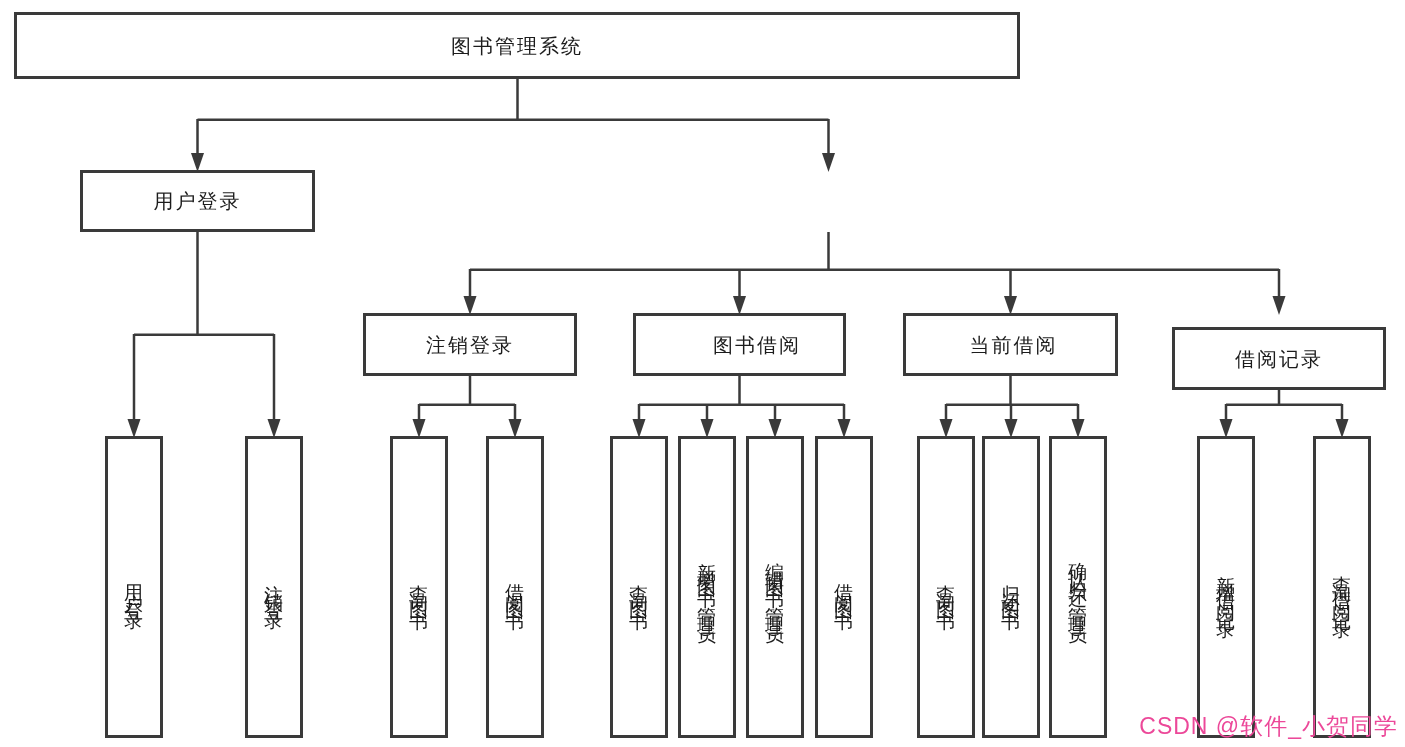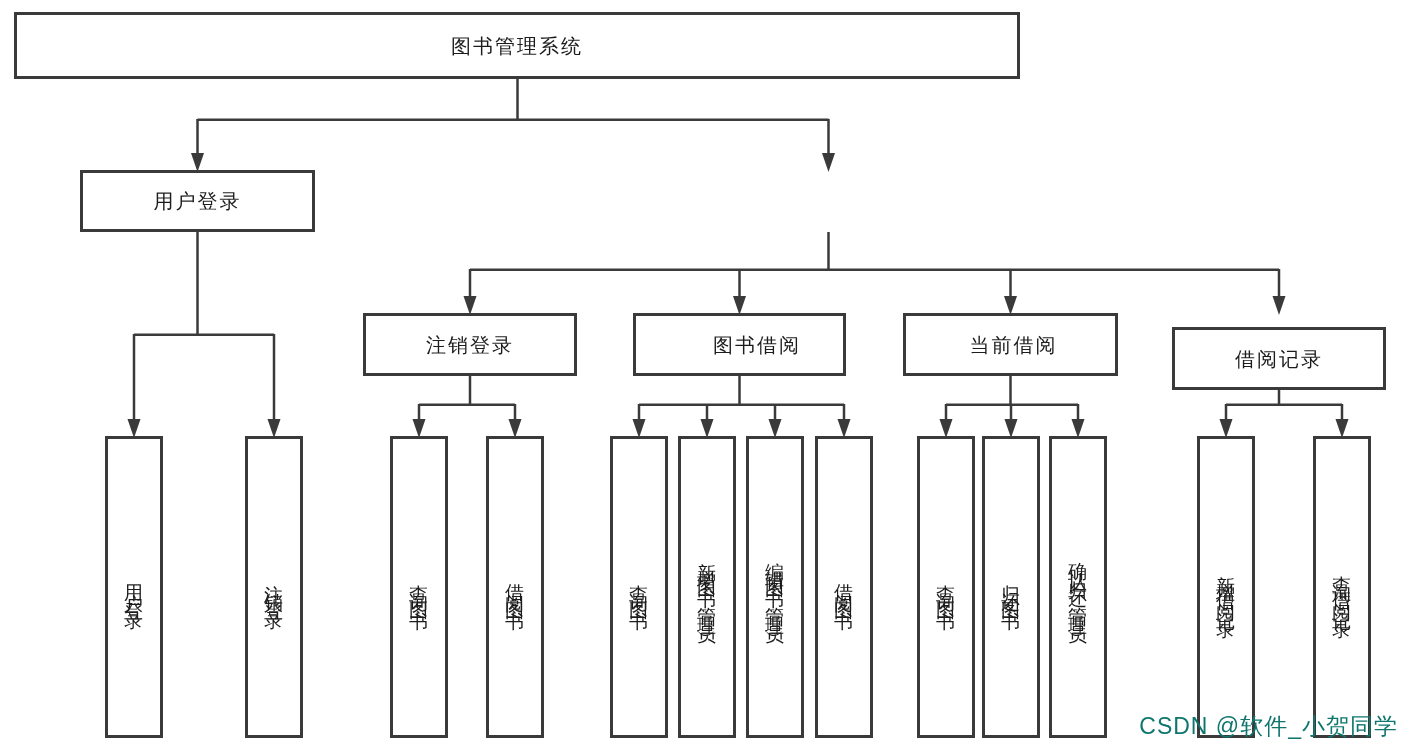--- a/index.html
+++ b/index.html
@@ -41,21 +41,21 @@
     line-height:1;
     white-space:nowrap;
     color:var(--text);
   }
   .watermark{
     position:absolute;
     right:7px;top:711px;
     z-index:5;
     font-size:23px;
     letter-spacing:1px;
-    color:#0f766e;
+    color:#ec4899;
     white-space:nowrap;
   }
 </style>
 </head>
 <body>
 
 <div class="stage">
 
   <svg class="wires" id="wires" width="1405" height="747" viewBox="0 0 1405 747">
       <path d="M517.5 68 V121" stroke="#3a3a3a" stroke-width="2.5" fill="none"></path>

